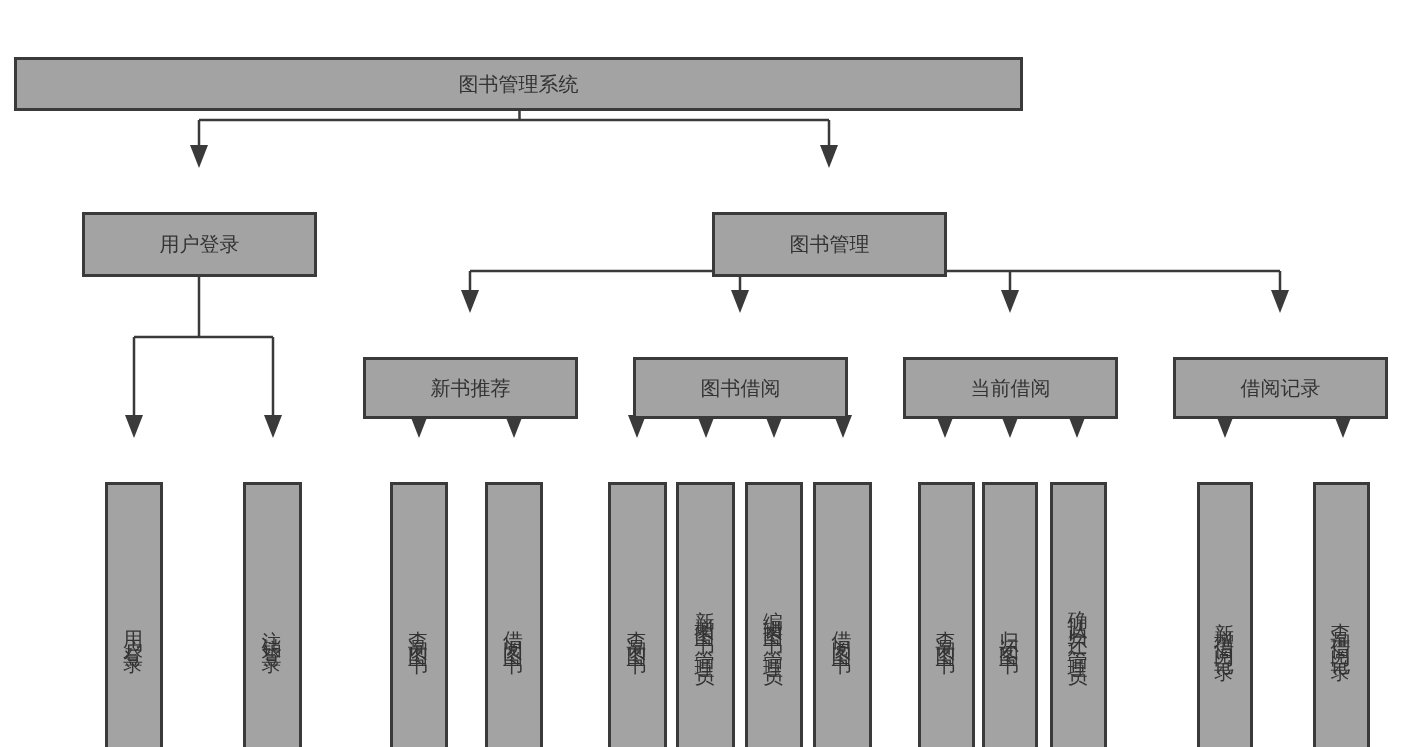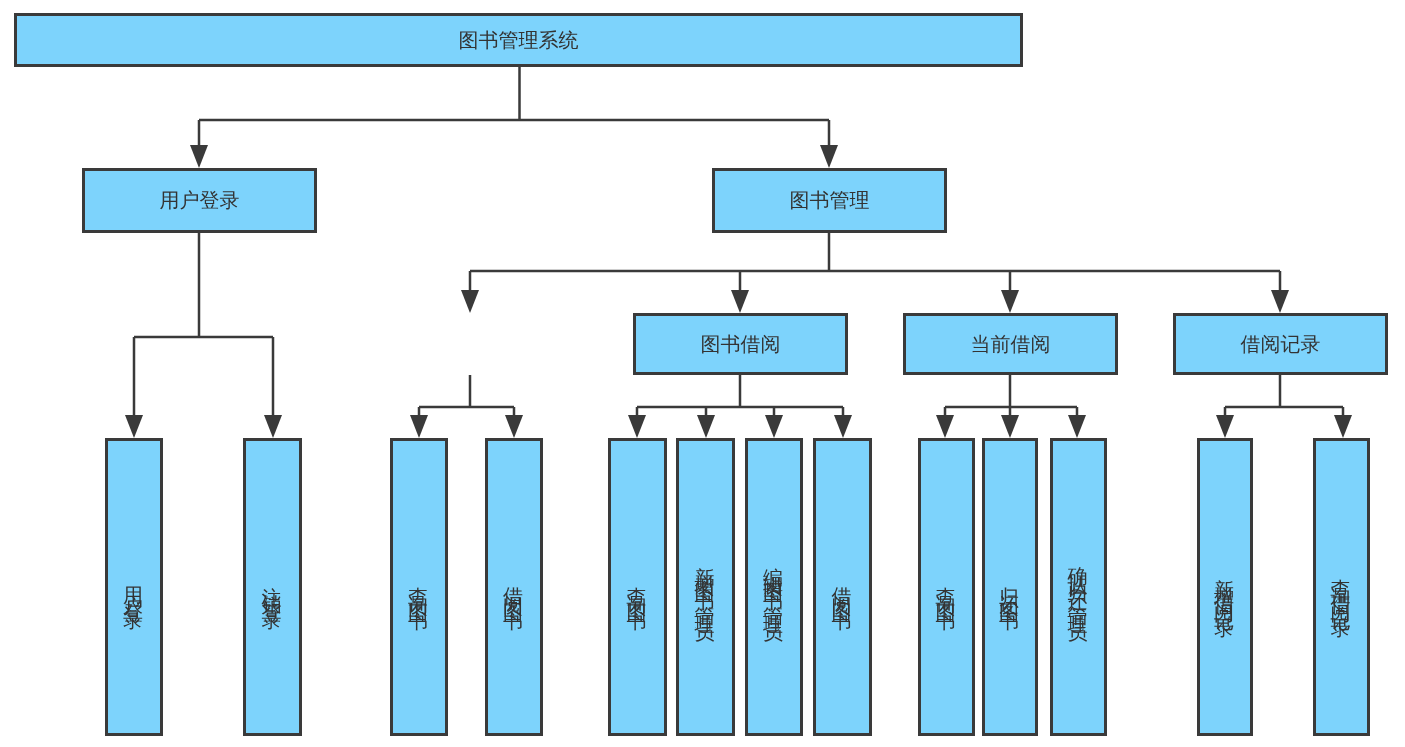--- a/index.html
+++ b/index.html
@@ -27,27 +27,28 @@
   .ln {
     fill: none;
     stroke: var(--c-line);
     stroke-width: 2.5;
   }
   .ah { fill: var(--c-line); }
   .node {
     position: absolute;
     box-sizing: border-box;
     border: 3px solid var(--c-line);
-    background: #7dd3fc;
+    background: #a3a3a3;
     display: flex;
     align-items: center;
     justify-content: center;
     font-size: 20px;
     color: var(--c-text);
     white-space: nowrap;
+    margin-top: 44px;
   }
   .vnode span {
     writing-mode: vertical-rl;
     text-orientation: mixed;
     letter-spacing: 8px;
     white-space: nowrap;
   }
   .watermark {
     position: absolute;
     right: 10px;
@@ -96,20 +97,23 @@
     <span>图书管理系统</span>
   </div>
 
   <div class="node" style="left:82px; top:168px; width:235px; height:65px;">
     <span>用户登录</span>
   </div>
   <div class="node" style="left:712px; top:168px; width:235px; height:65px;">
     <span>图书管理</span>
   </div>
 
+  <div class="node" style="left:363px; top:313px; width:215px; height:62px;">
+    <span>新书推荐</span>
+  </div>
   <div class="node" style="left:903px; top:313px; width:215px; height:62px;">
     <span>当前借阅</span>
   </div>
   <div class="node" style="left:633px; top:313px; width:215px; height:62px;">
     <span>图书借阅</span>
   </div>
   <div class="node" style="left:1173px; top:313px; width:215px; height:62px;">
     <span>借阅记录</span>
   </div>
 

